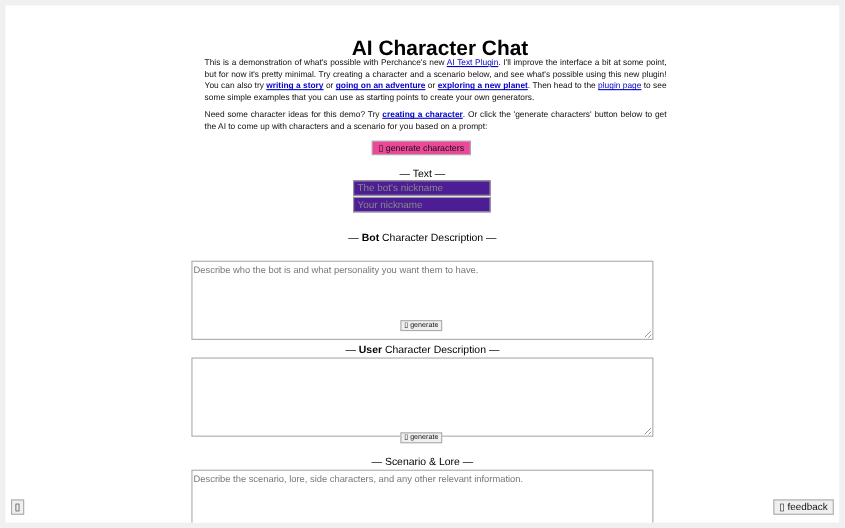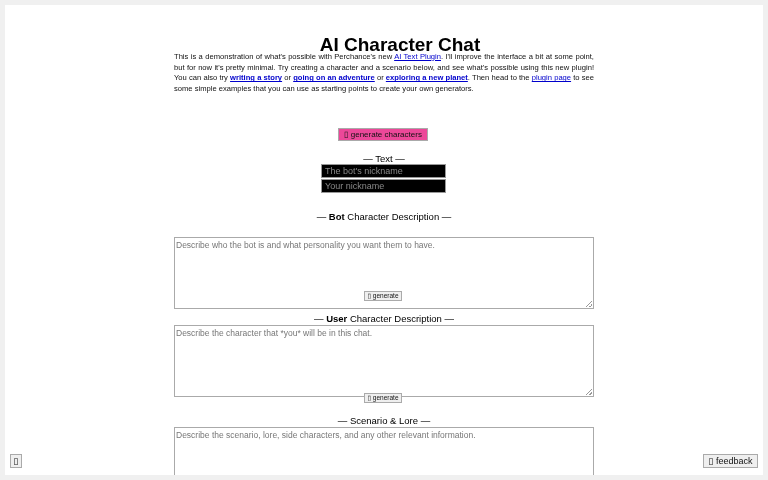--- a/index.html
+++ b/index.html
@@ -14,39 +14,39 @@
     background:#ffffff; overflow:hidden;
   }
   .page {
     position:absolute; left:169px; top:0; width:420px;
   }
   h1 {
     margin:16px; position:absolute; top:13px; left:0; width:420px;
     text-align:center; font-size:19px; font-weight:bold; color:#000;
   }
   .intro {
-    position:absolute; top:47px; left:0; width:420px;
+    position:absolute; top:47px; left:12px; width:420px;
     font-size:7.6px; line-height:10.6px; color:#111; text-align:justify;
   }
   .intro p { margin:0 0 5px 0; }
   .intro a { color:#00c; text-decoration:underline; }
   .intro a.bold { font-weight:bold; }
   .gen-chars {
     position:absolute; top:123px; left:164px; width:90px; height:13px;
     font-size:8px; line-height:11px; text-align:center;
     background:#ec4899; border:1px solid #aaa; box-sizing:border-box; color:#111;
   }
   .section-label {
     position:absolute; left:0; width:420px; text-align:center;
     font-size:9.5px; color:#000;
   }
   .section-label b { font-weight:bold; }
   .name-input {
     position:absolute; left:147px; width:125px; height:14px;
-    border:1px solid #999; box-sizing:border-box; background:#000000;
+    border:1px solid #999; box-sizing:border-box; background:#4c1d95;
     font-size:9px; line-height:12px; padding:0 3px; color:#888;
     font-family:"Liberation Sans", sans-serif;
   }
   .textarea {
     position:absolute; left:0; width:420px; height:72px;
     border:1px solid #aaa; box-sizing:border-box; background:#fff;
     font-size:8.5px; color:#777; padding:2px 1px;
   }
   .resize-grip {
     position:absolute; right:1px; bottom:1px; width:6px; height:6px;
@@ -67,38 +67,40 @@
 <body>
 
 <div class="viewport">
   <div class="page">
     <h1>AI Character Chat</h1>
 
     <div class="intro">
       <p>
         <span>This is a demonstration of what's possible with Perchance's new </span><a>AI Text Plugin</a><span>. I'll improve the interface a bit at some point, but for now it's pretty minimal. Try creating a character and a scenario below, and see what's possible using this new plugin! You can also try </span><a class="bold">writing a story</a><span> or </span><a class="bold">going on an adventure</a><span> or </span><a class="bold">exploring a new planet</a><span>. Then head to the </span><a>plugin page</a><span> to see some simple examples that you can use as starting points to create your own generators.</span>
       </p>
+      <p>
+        <span>Need some character ideas for this demo? Try </span><a class="bold">creating a character</a><span>. Or click the 'generate characters' button below to get the AI to come up with characters and a scenario for you based on a prompt:</span>
+      </p>
     </div>
 
     <div class="gen-chars">▯ generate characters</div>
 
     <div class="section-label" style="top:148px;">— Text —</div>
     <div class="name-input" style="top:159px;">The bot's nickname</div>
     <div class="name-input" style="top:174px;">Your nickname</div>
 
     <div class="section-label" style="top:206px;"><span>— </span><b>Bot</b><span> Character Description —</span></div>
     <div class="textarea" style="top:232px;">
       <span>Describe who the bot is and what personality you want them to have.</span>
       <div class="resize-grip"></div>
     </div>
     <div class="gen-btn" style="top:286px;">▯ generate</div>
 
     <div class="section-label" style="top:308px;"><span>— </span><b>User</b><span> Character Description —</span></div>
     <div class="textarea" style="top:320px;">
-      <span>Describe the character that *you* will be in this chat.</span>
       <div class="resize-grip"></div>
     </div>
     <div class="gen-btn" style="top:388px;">▯ generate</div>
 
     <div class="section-label" style="top:410px;">— Scenario &amp; Lore —</div>
     <div class="textarea" style="top:422px; height:60px;">
       <span>Describe the scenario, lore, side characters, and any other relevant information.</span>
     </div>
   </div>
 

